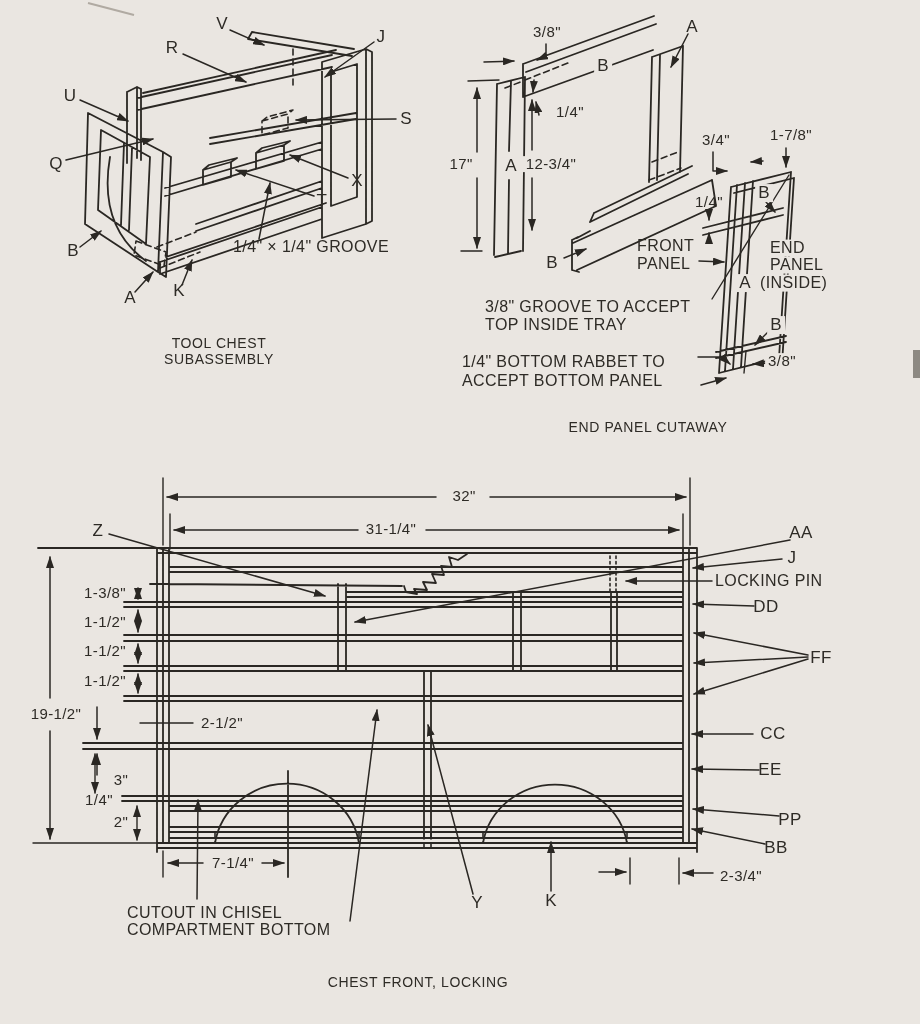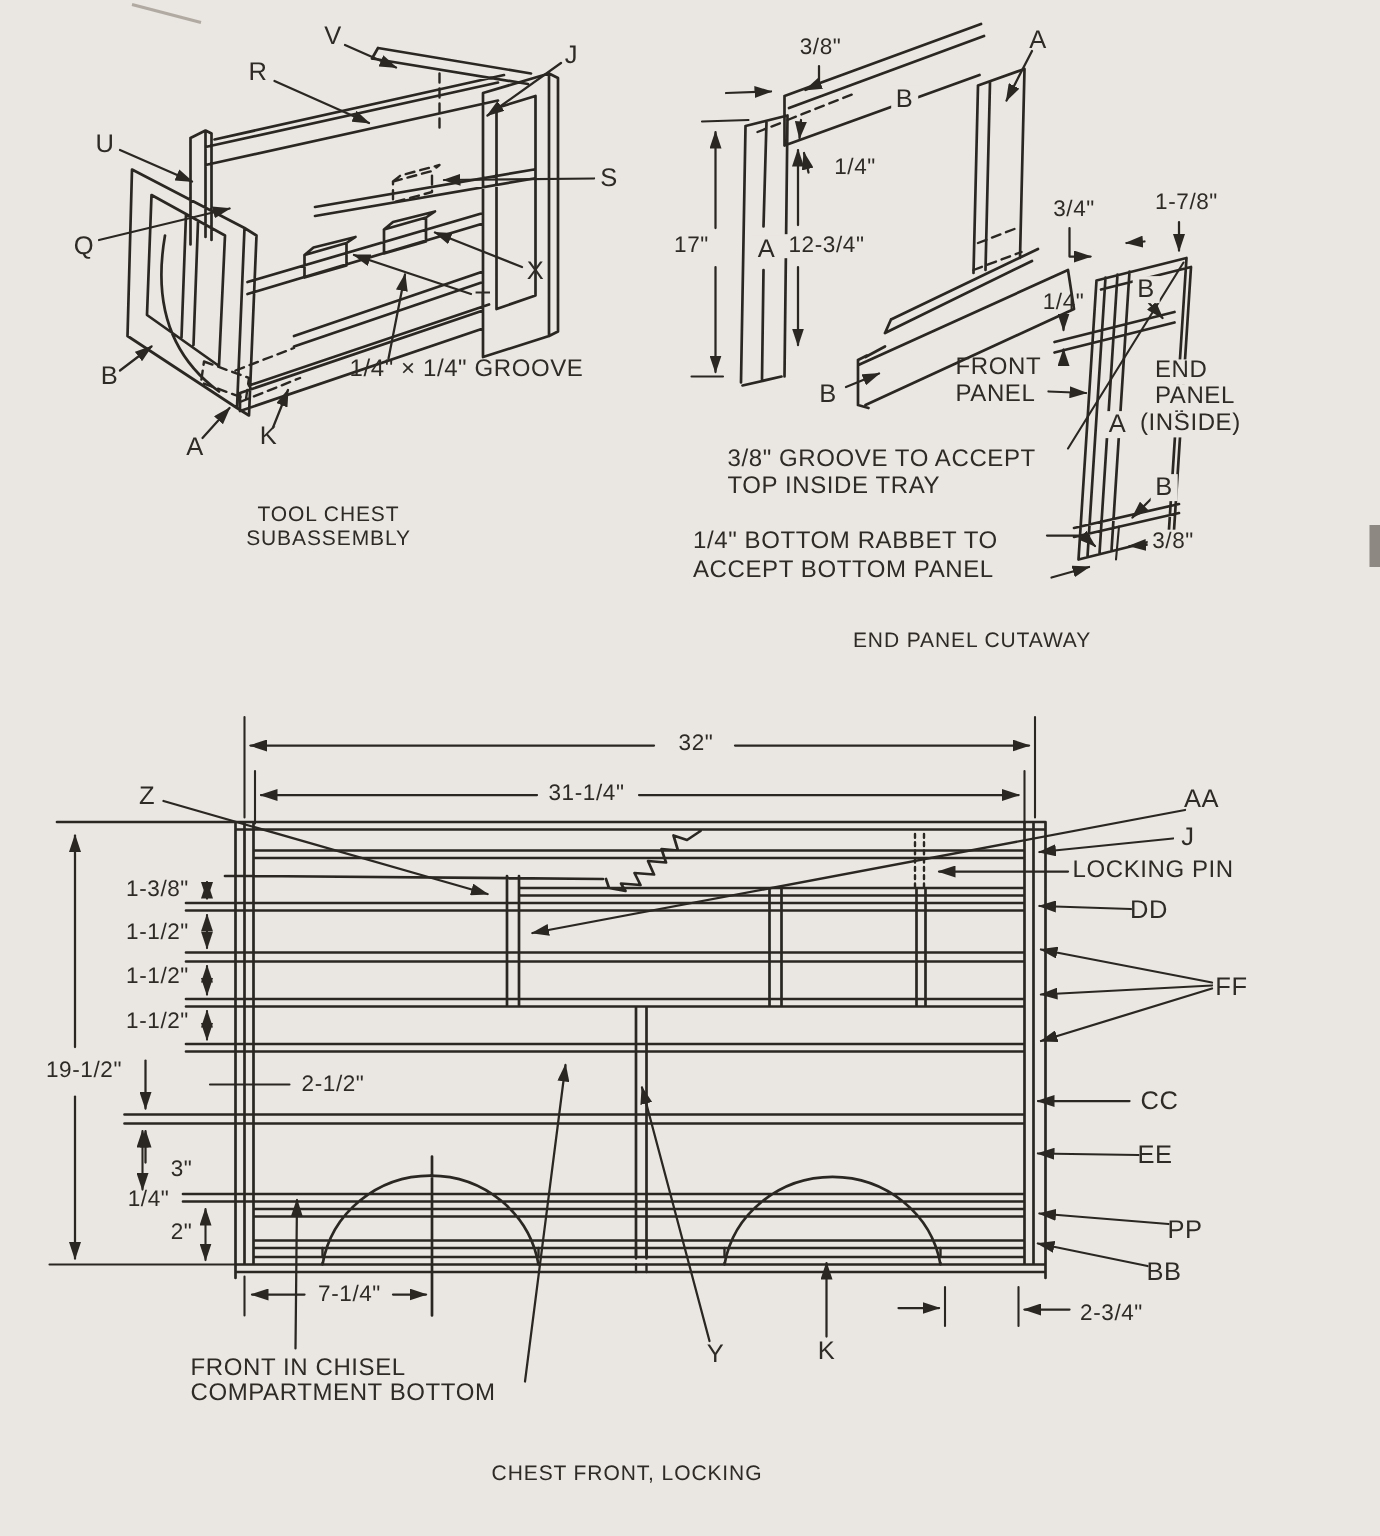--- a/index.html
+++ b/index.html
@@ -249,17 +249,17 @@
 <div class="lbl c dim" style="left:105px;top:681px">1-1/2"</div>
 <div class="lbl c dim bg" style="left:56px;top:714px">19-1/2"</div>
 <div class="lbl c dim" style="left:222px;top:723px">2-1/2"</div>
 <div class="lbl c dim" style="left:121px;top:780px">3"</div>
 <div class="lbl c dim" style="left:99px;top:800px">1/4"</div>
 <div class="lbl c dim" style="left:121px;top:822px">2"</div>
 <div class="lbl c dim bg" style="left:233px;top:863px">7-1/4"</div>
 <div class="lbl c dim" style="left:741px;top:876px">2-3/4"</div>
 <div class="lbl c big" style="left:477px;top:903px">Y</div>
 <div class="lbl c big" style="left:551px;top:901px">K</div>
-<div class="lbl la" style="left:127px;top:913px">FRONT IN CHISEL</div>
+<div class="lbl la" style="left:127px;top:913px">CUTOUT IN CHISEL</div>
 <div class="lbl la" style="left:127px;top:930px">COMPARTMENT BOTTOM</div>
 <div class="lbl c cap" style="left:418px;top:982px">CHEST FRONT, LOCKING</div>
 
 </div>
 
 </body></html>

